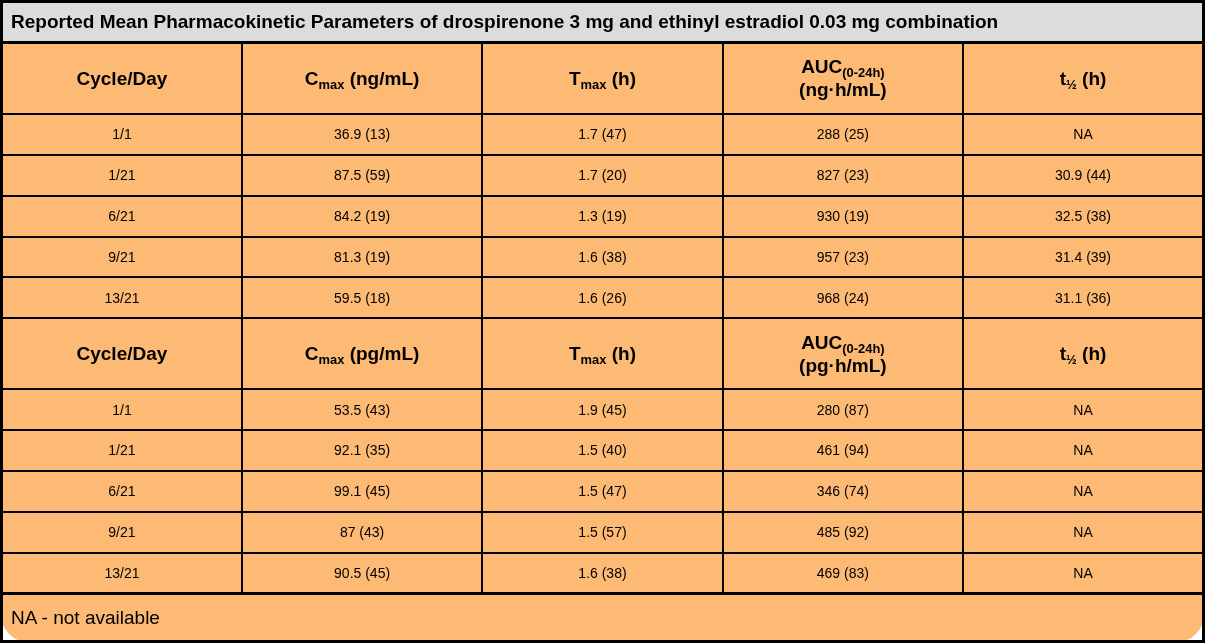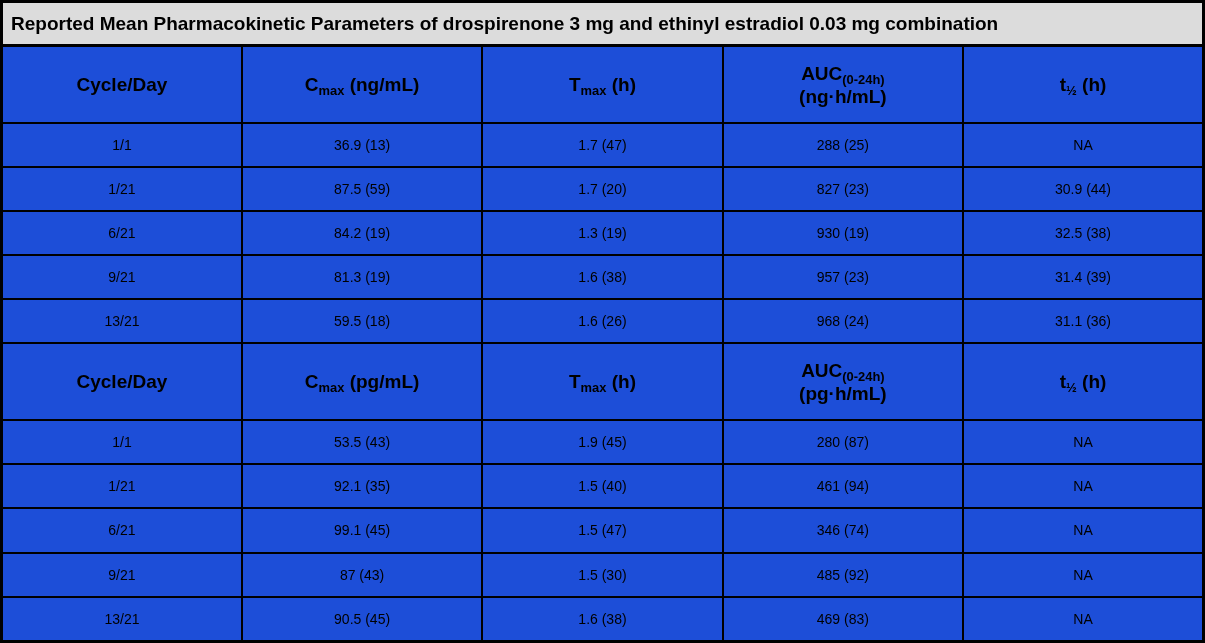--- a/index.html
+++ b/index.html
@@ -5,21 +5,22 @@
   html, body {
     margin: 0;
     padding: 0;
     background: #ffffff;
     font-family: "Liberation Sans", "DejaVu Sans", sans-serif;
   }
   .page {
     width: 1205px;
     height: 643px;
     box-sizing: border-box;
-    background: #1d4ed8;
+    background: #fdba74;
+    border-radius: 31px;
   }
   table.pk-table {
     width: 1205px;
     height: 643px;
     border-collapse: collapse;
     table-layout: fixed;
     box-sizing: border-box;
   }
   table.pk-table col { width: 20%; }
   table.pk-table td, table.pk-table th {
@@ -166,28 +167,31 @@
       <tr class="data-row">
         <td>6/21</td>
         <td>99.1 (45)</td>
         <td>1.5 (47)</td>
         <td>346 (74)</td>
         <td>NA</td>
       </tr>
       <tr class="data-row">
         <td>9/21</td>
         <td>87 (43)</td>
-        <td>1.5 (30)</td>
+        <td>1.5 (57)</td>
         <td>485 (92)</td>
         <td>NA</td>
       </tr>
       <tr class="data-row">
         <td>13/21</td>
         <td>90.5 (45)</td>
         <td>1.6 (38)</td>
         <td>469 (83)</td>
         <td>NA</td>
       </tr>
 
+      <tr class="footer-row">
+        <td colspan="5">NA - not available</td>
+      </tr>
 
     </tbody>
   </table>
 </div>
 
 </body></html>

